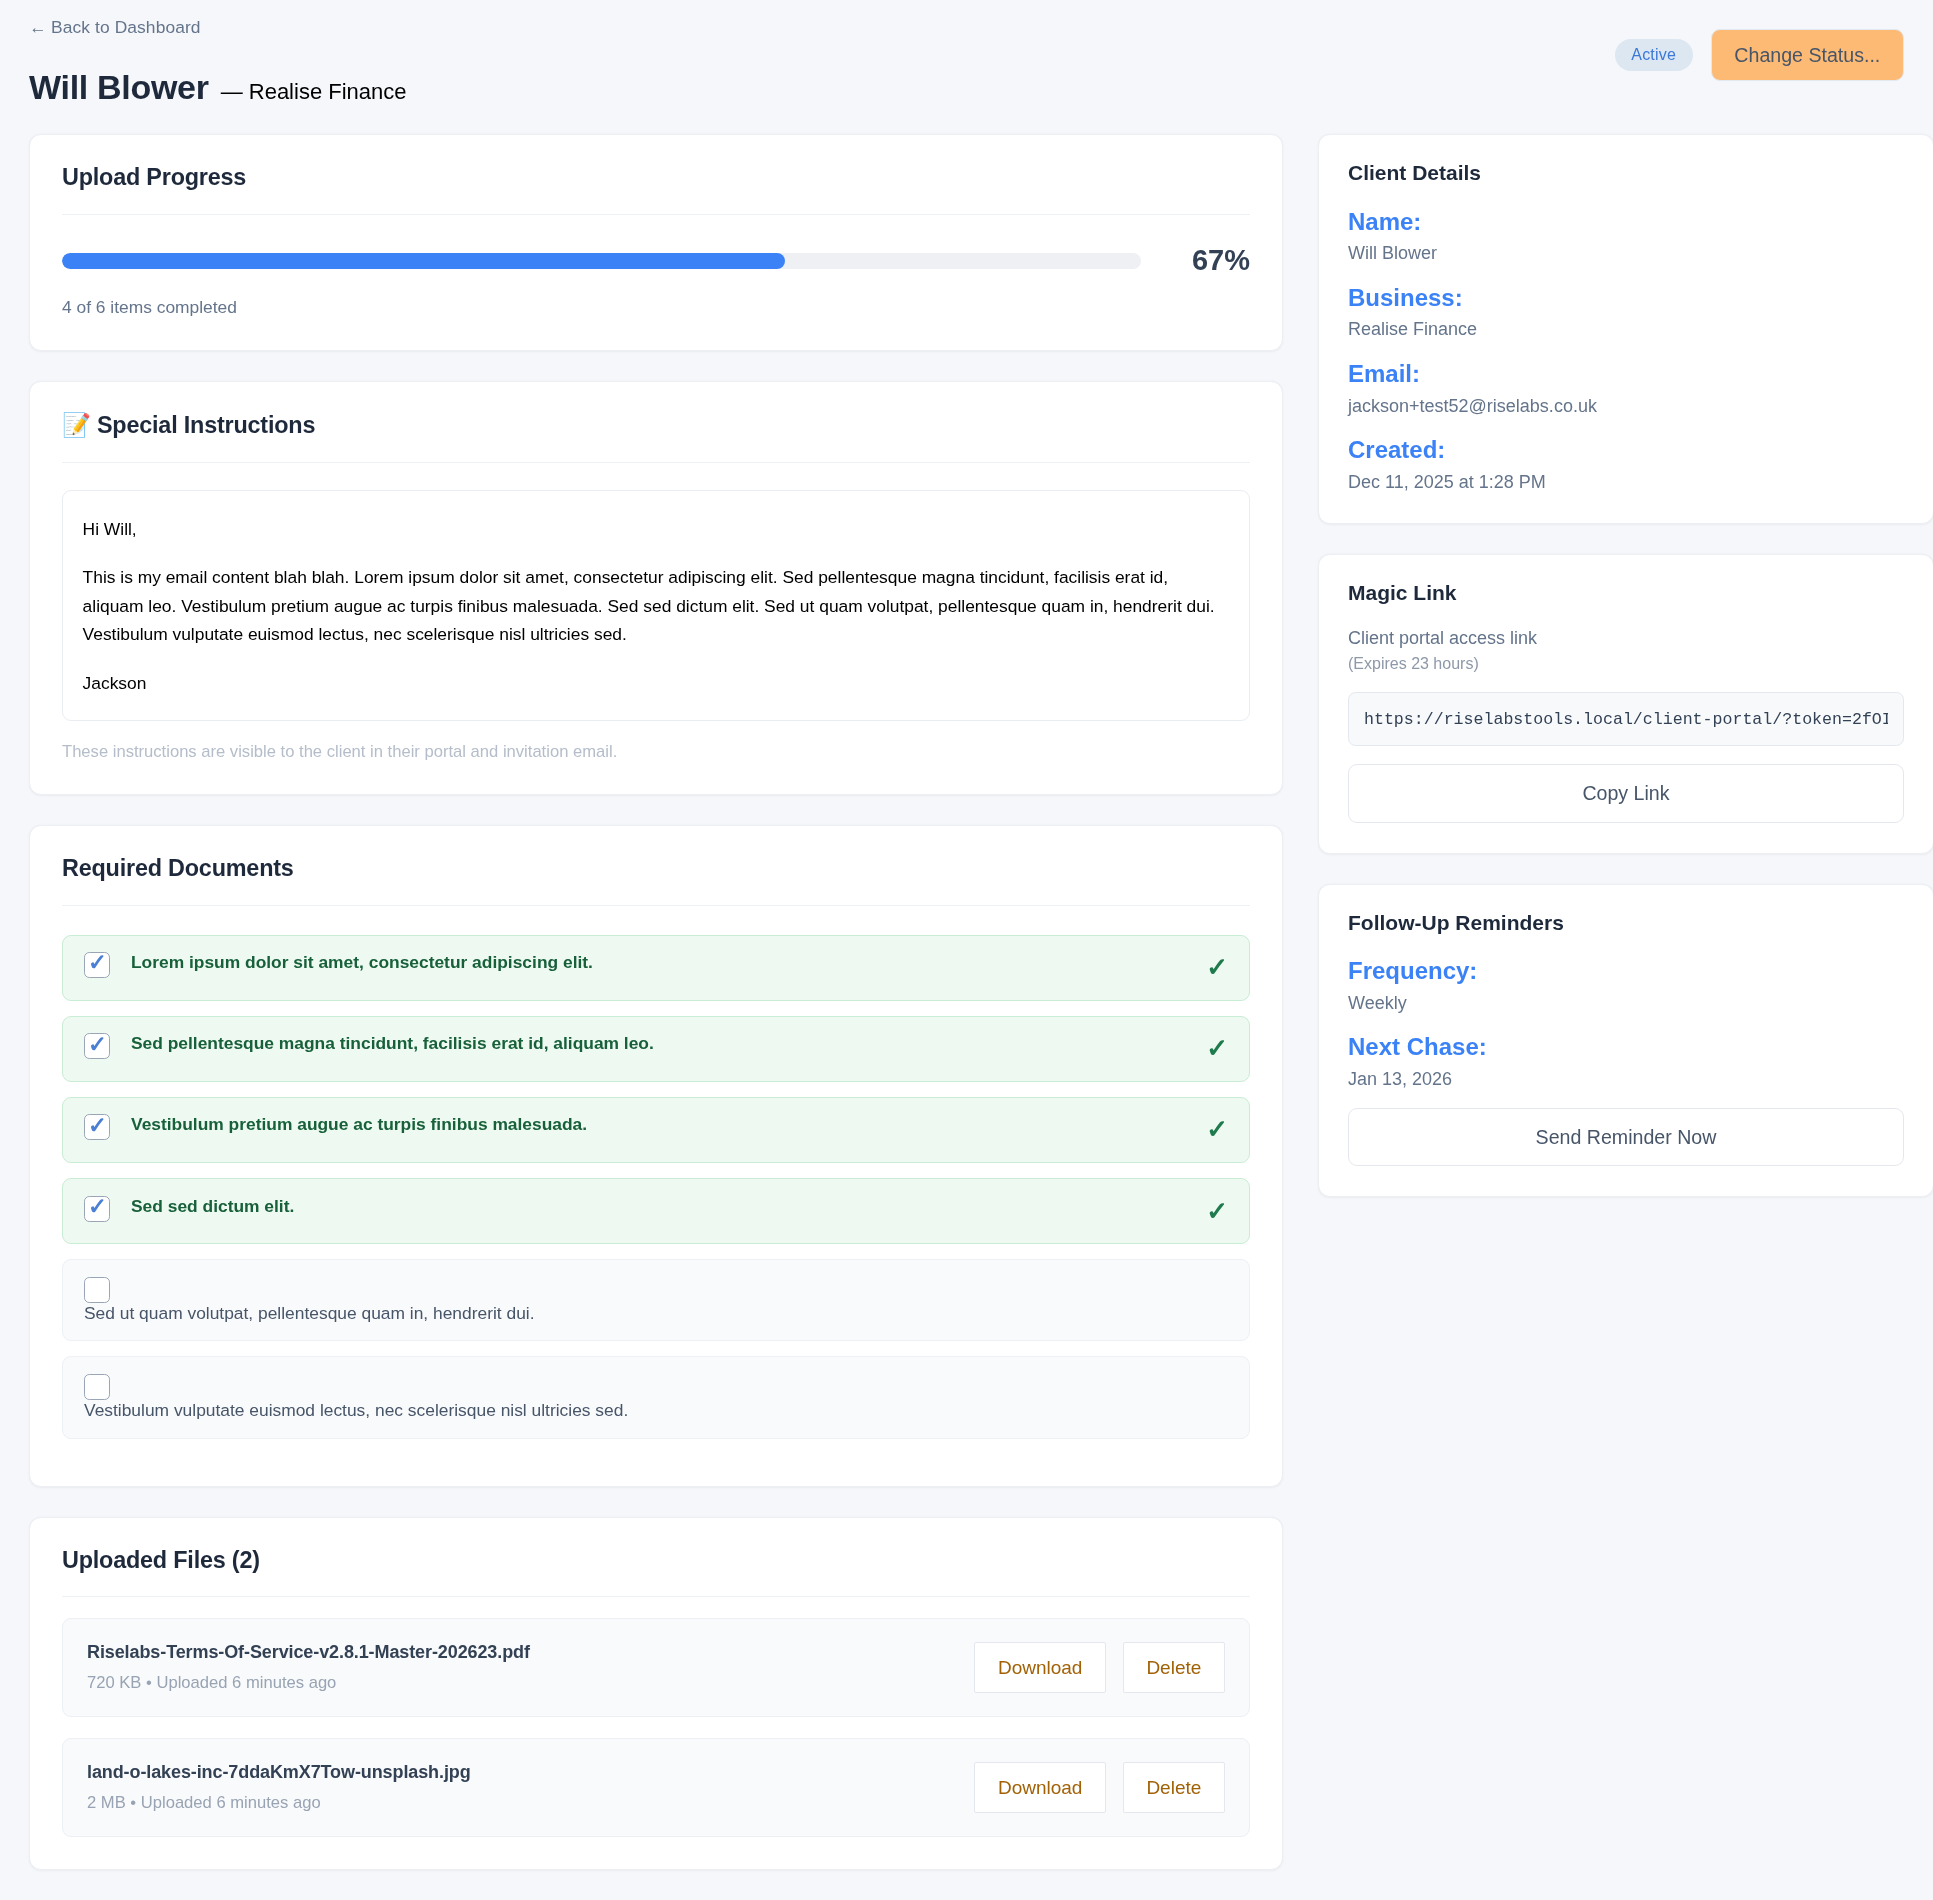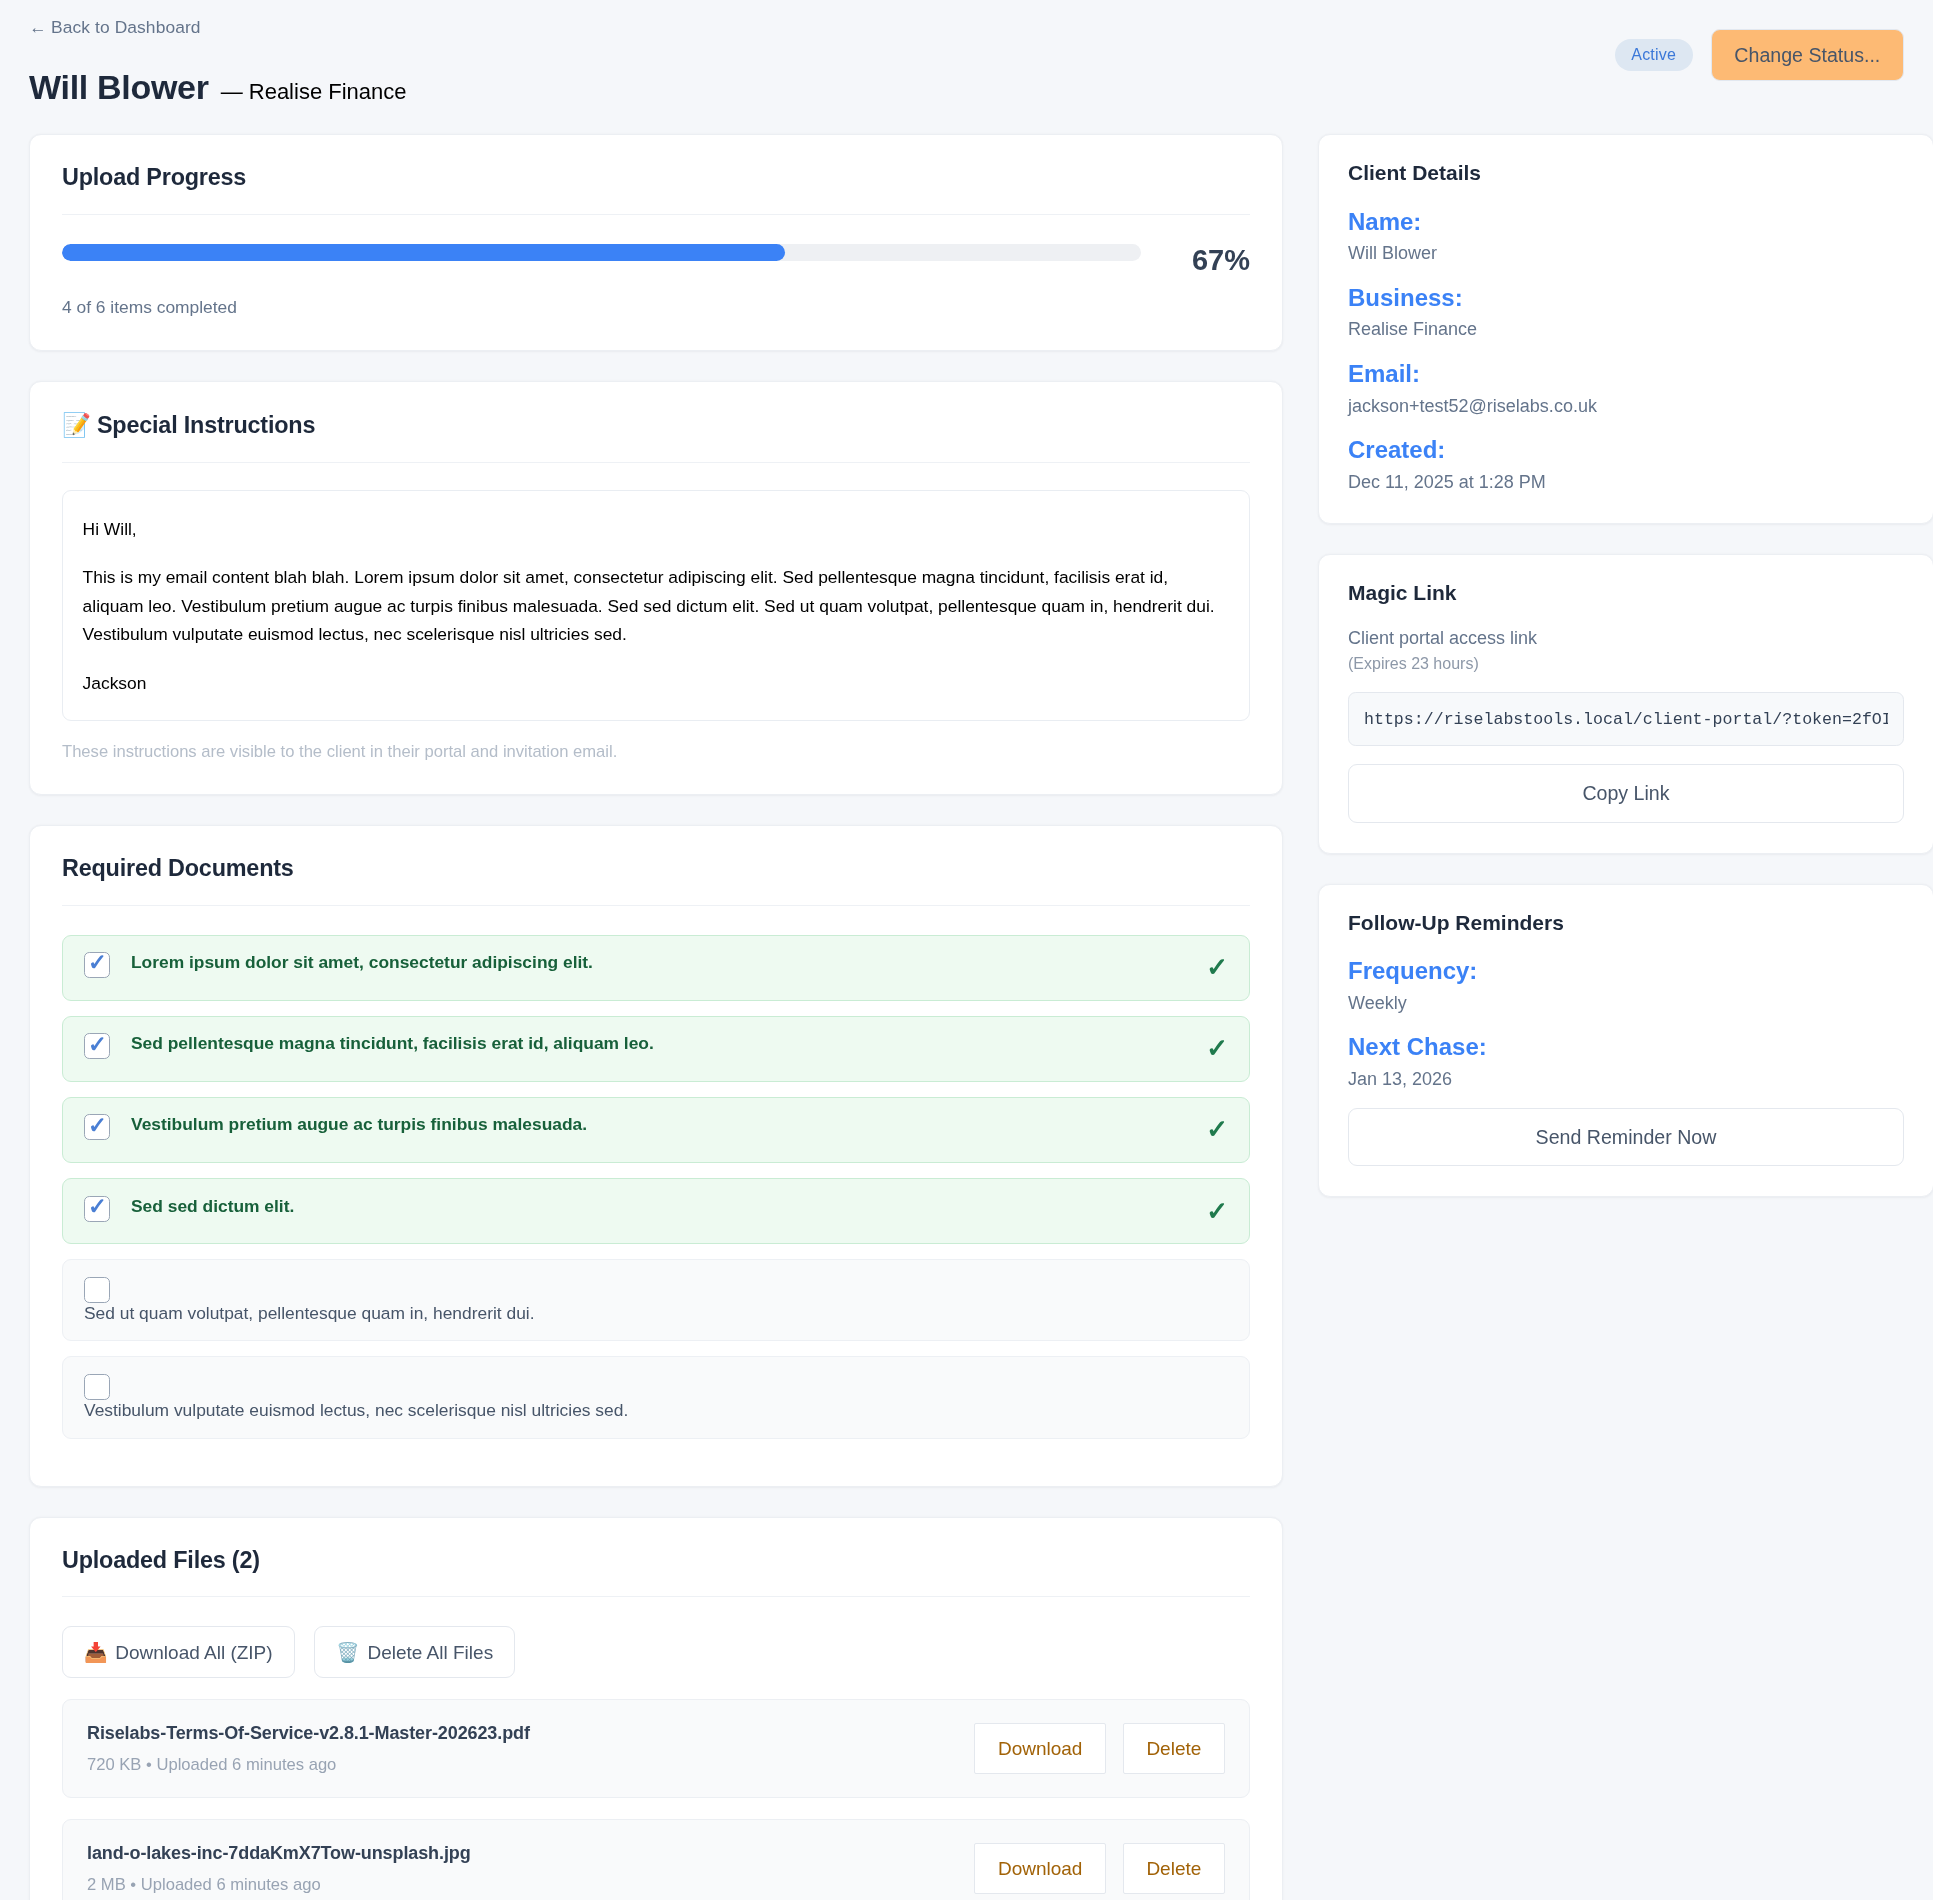--- a/index.html
+++ b/index.html
@@ -102,21 +102,21 @@
   .card-title .emoji { margin-right: 6px; font-weight: normal; }
   .rule {
     height: 0.8px;
     background: #eef1f5;
     margin: 22.7px 0 0 0;
   }
 
   
   .progress-row {
     display: flex;
-    align-items: flex-start;
+    align-items: center;
     gap: 26px;
     margin-top: 30px;
   }
   .progress-track {
     flex: 1;
     height: 16.6px;
     background: #eef0f3;
     border-radius: 754px;
     overflow: hidden;
   }
@@ -399,28 +399,20 @@
               <span class="check-label">Vestibulum vulputate euismod lectus, nec scelerisque nisl ultricies sed.</span>
             </div>
           </div>
       </div>
     </div>
 
     <div class="card">
       <div class="card-pad">
         <div class="card-title">Uploaded Files (2)</div>
         <div class="rule"></div>
-        <div class="file-actions">
-          <button class="ghost-btn">
-            <span class="emoji">📥</span><span>Download All (ZIP)</span>
-          </button>
-          <button class="ghost-btn">
-            <span class="emoji">🗑️</span><span>Delete All Files</span>
-          </button>
-        </div>
         <div id="file-list">
             <div class="file-row">
               <div class="file-meta">
                 <div class="file-name">Riselabs-Terms-Of-Service-v2.8.1-Master-202623.pdf</div>
                 <div class="file-sub">720 KB • Uploaded 6 minutes ago</div>
               </div>
               <div class="file-btns">
                 <button class="file-btn">Download</button>
                 <button class="file-btn">Delete</button>
               </div>

